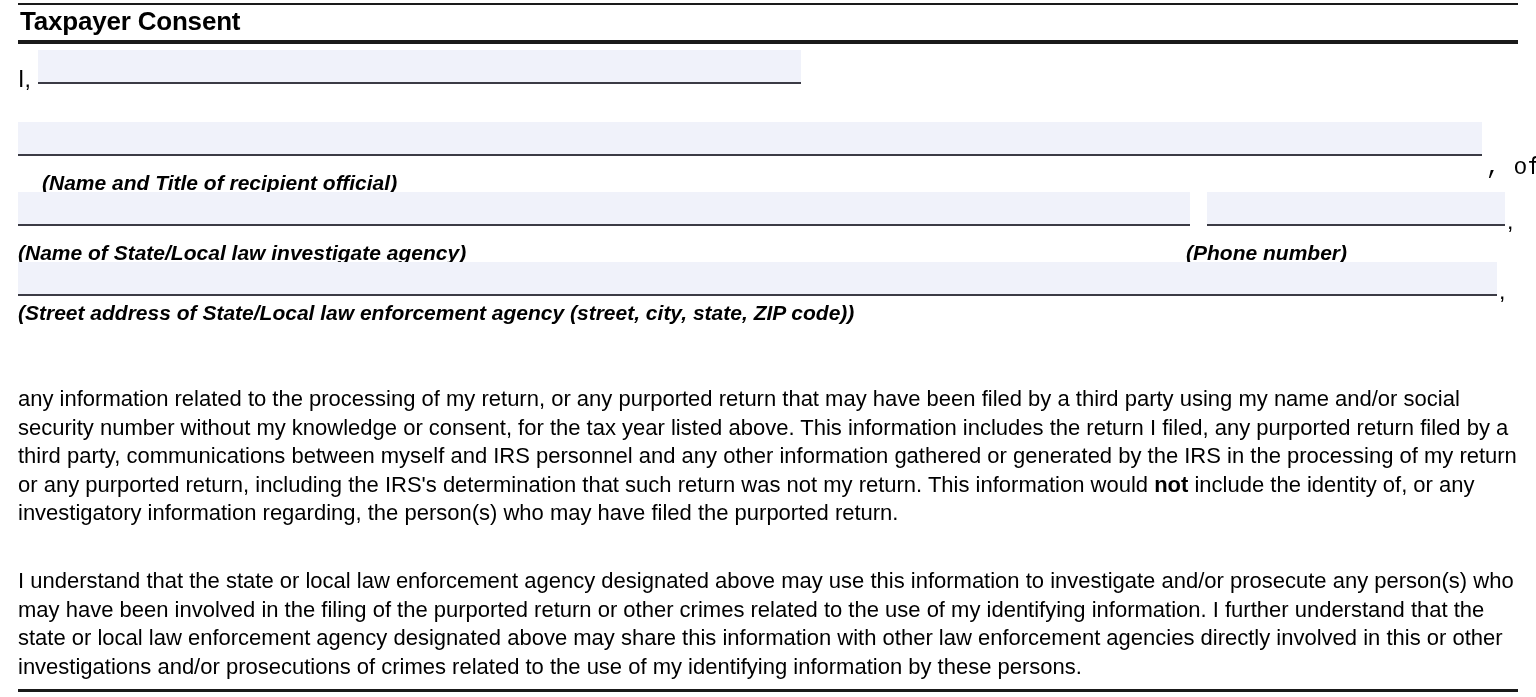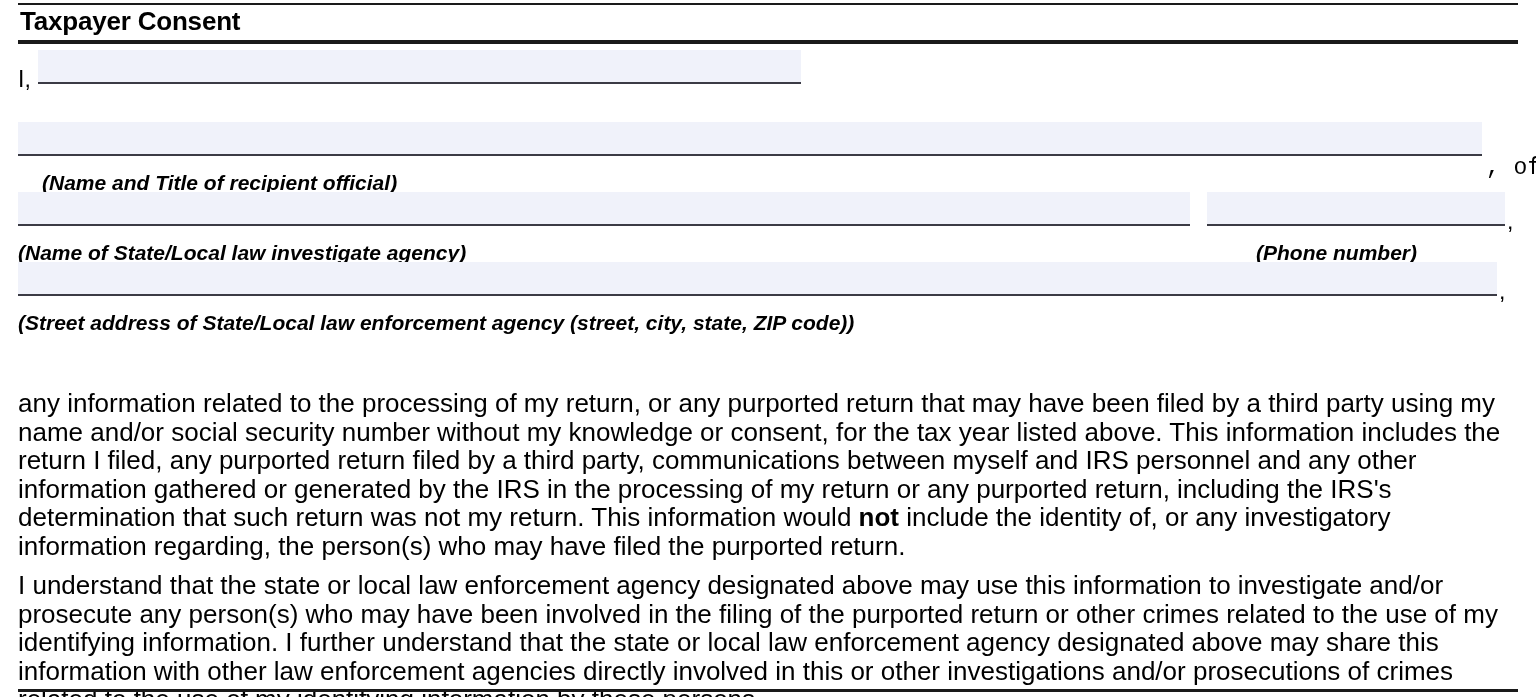--- a/index.html
+++ b/index.html
@@ -81,32 +81,32 @@
   .cap-taxpayer     { left: 38px;   top: 100px; }
 
   .fld-official     { left: 18px;   top: 122px; width: 1464px; height: 34px; }
   .txt-of           { left: 1486px; top: 155px; font-family: Liberation Mono, monospace; }
   .cap-official     { left: 18px;   top: 170px; margin-left: 24px; }
 
   .fld-agency       { left: 18px;   top: 192px; width: 1172px; height: 34px; }
   .fld-phone        { left: 1207px; top: 192px; width: 298px;  height: 34px; }
   .txt-comma-phone  { left: 1507px; top: 208px; }
   .cap-agency       { left: 18px;   top: 240px; }
-  .cap-phone        { left: 1256px; top: 240px; }
+  .cap-phone        { left: 1186px; top: 240px; }
 
   .fld-address      { left: 18px;   top: 262px; width: 1479px; height: 34px; }
   .txt-comma-addr   { left: 1499px; top: 278px; }
-  .cap-address      { left: 18px;   top: 310px; }
+  .cap-address      { left: 18px;   top: 300px; }
 
   
   .body-para {
     position: absolute;
     left: 18px;
     width: 1502px;
-    font-size: 26px;
+    font-size: 22px;
     line-height: 28.5px;
     text-align: left;
   }
   .para-1 { top: 363px; }
   .para-2 { top: 545px; }
   .body-para b { font-weight: bold; }
 
   .rule-bottom {
     position: absolute;
     left: 18px;

